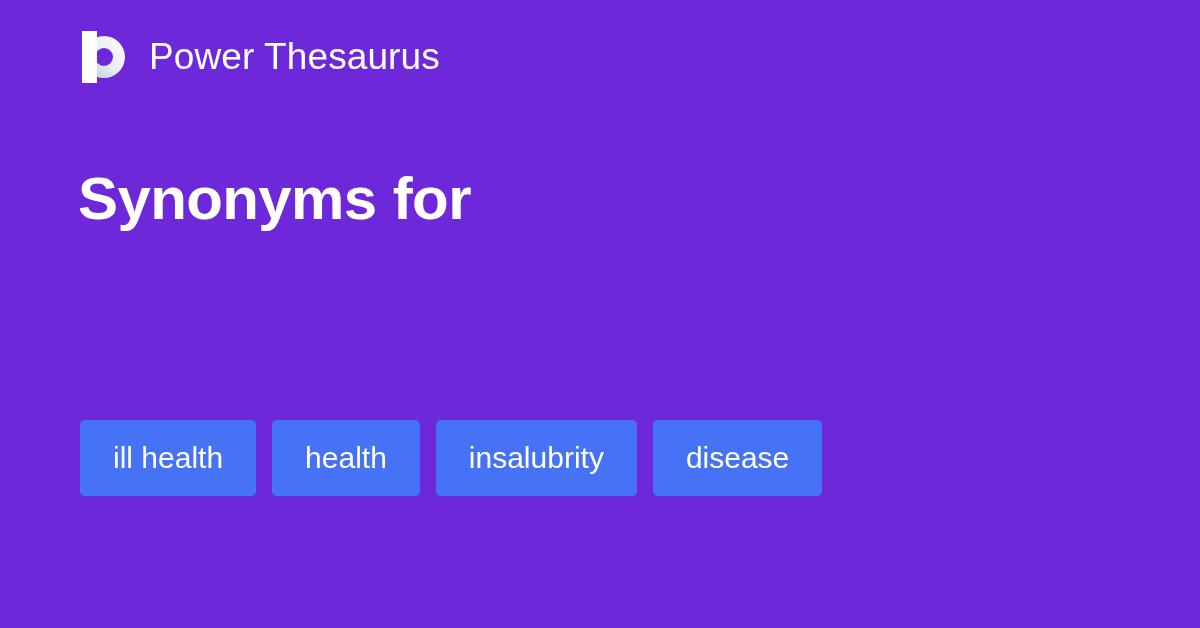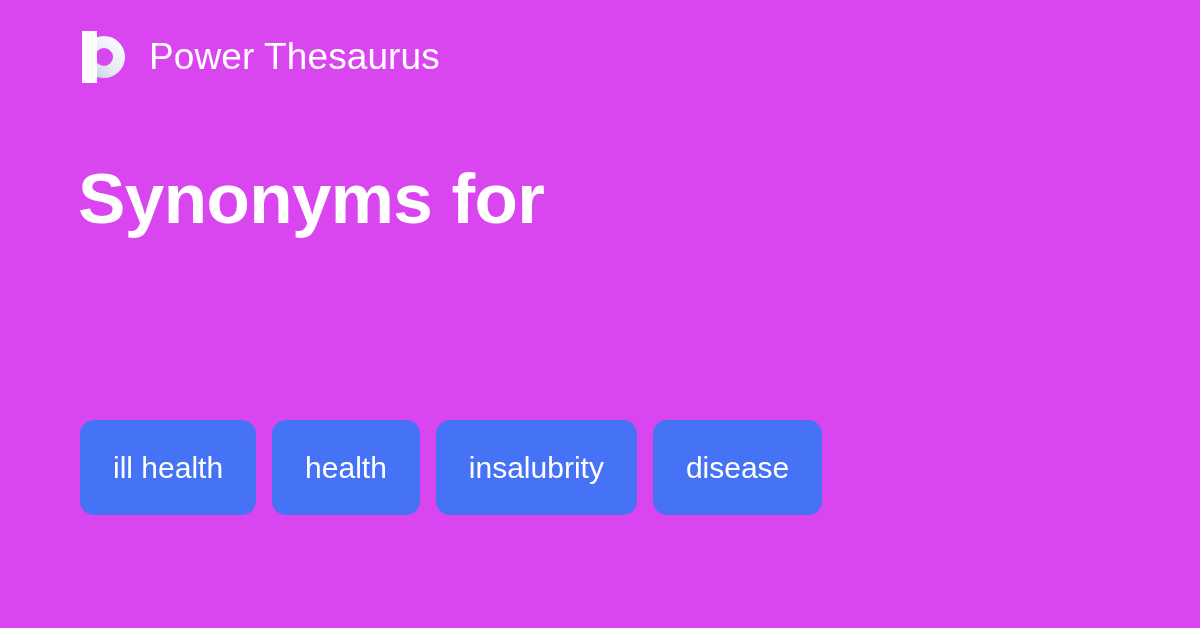--- a/index.html
+++ b/index.html
@@ -14,21 +14,21 @@
   body {
     background: #3361f1;
     font-family: "Liberation Sans", sans-serif;
     -webkit-font-smoothing: antialiased;
   }
 
   .card {
     position: relative;
     width: 1200px;
     height: 628px;
-    background: #d946ef;
+    background: #6d28d9;
   }
 
   
   .brand {
     position: absolute;
     left: 80px;
     top: 26px;
     display: flex;
     align-items: center;
     height: 62px;
@@ -58,21 +58,21 @@
     text-transform: capitalize;
   }
 
   
   .headline {
     position: absolute;
     left: 78px;
     top: 142px;
     width: 1040px;
     color: #ffffff;
-    font-size: 71px;
+    font-size: 60px;
     line-height: 113px;
     font-weight: 700;
     letter-spacing: -0.6px;
   }
 
   .headline-line {
     display: block;
     white-space: nowrap;
   }
 
@@ -87,26 +87,26 @@
     gap: 16px 16px;
     align-content: flex-start;
   }
 
   .tag {
     background: #4673f5;
     color: #ffffff;
     font-size: 30px;
     line-height: 34px;
     font-weight: 400;
-    height: 95px;
+    height: 76px;
     display: flex;
     align-items: center;
     justify-content: center;
     padding: 4px 33px;
-    border-radius: 14px;
+    border-radius: 5px;
     white-space: nowrap;
   }
 </style>
 </head>
 <body>
 
 <div class="card">
 
   <div class="brand">
     <span class="logo-mark">

